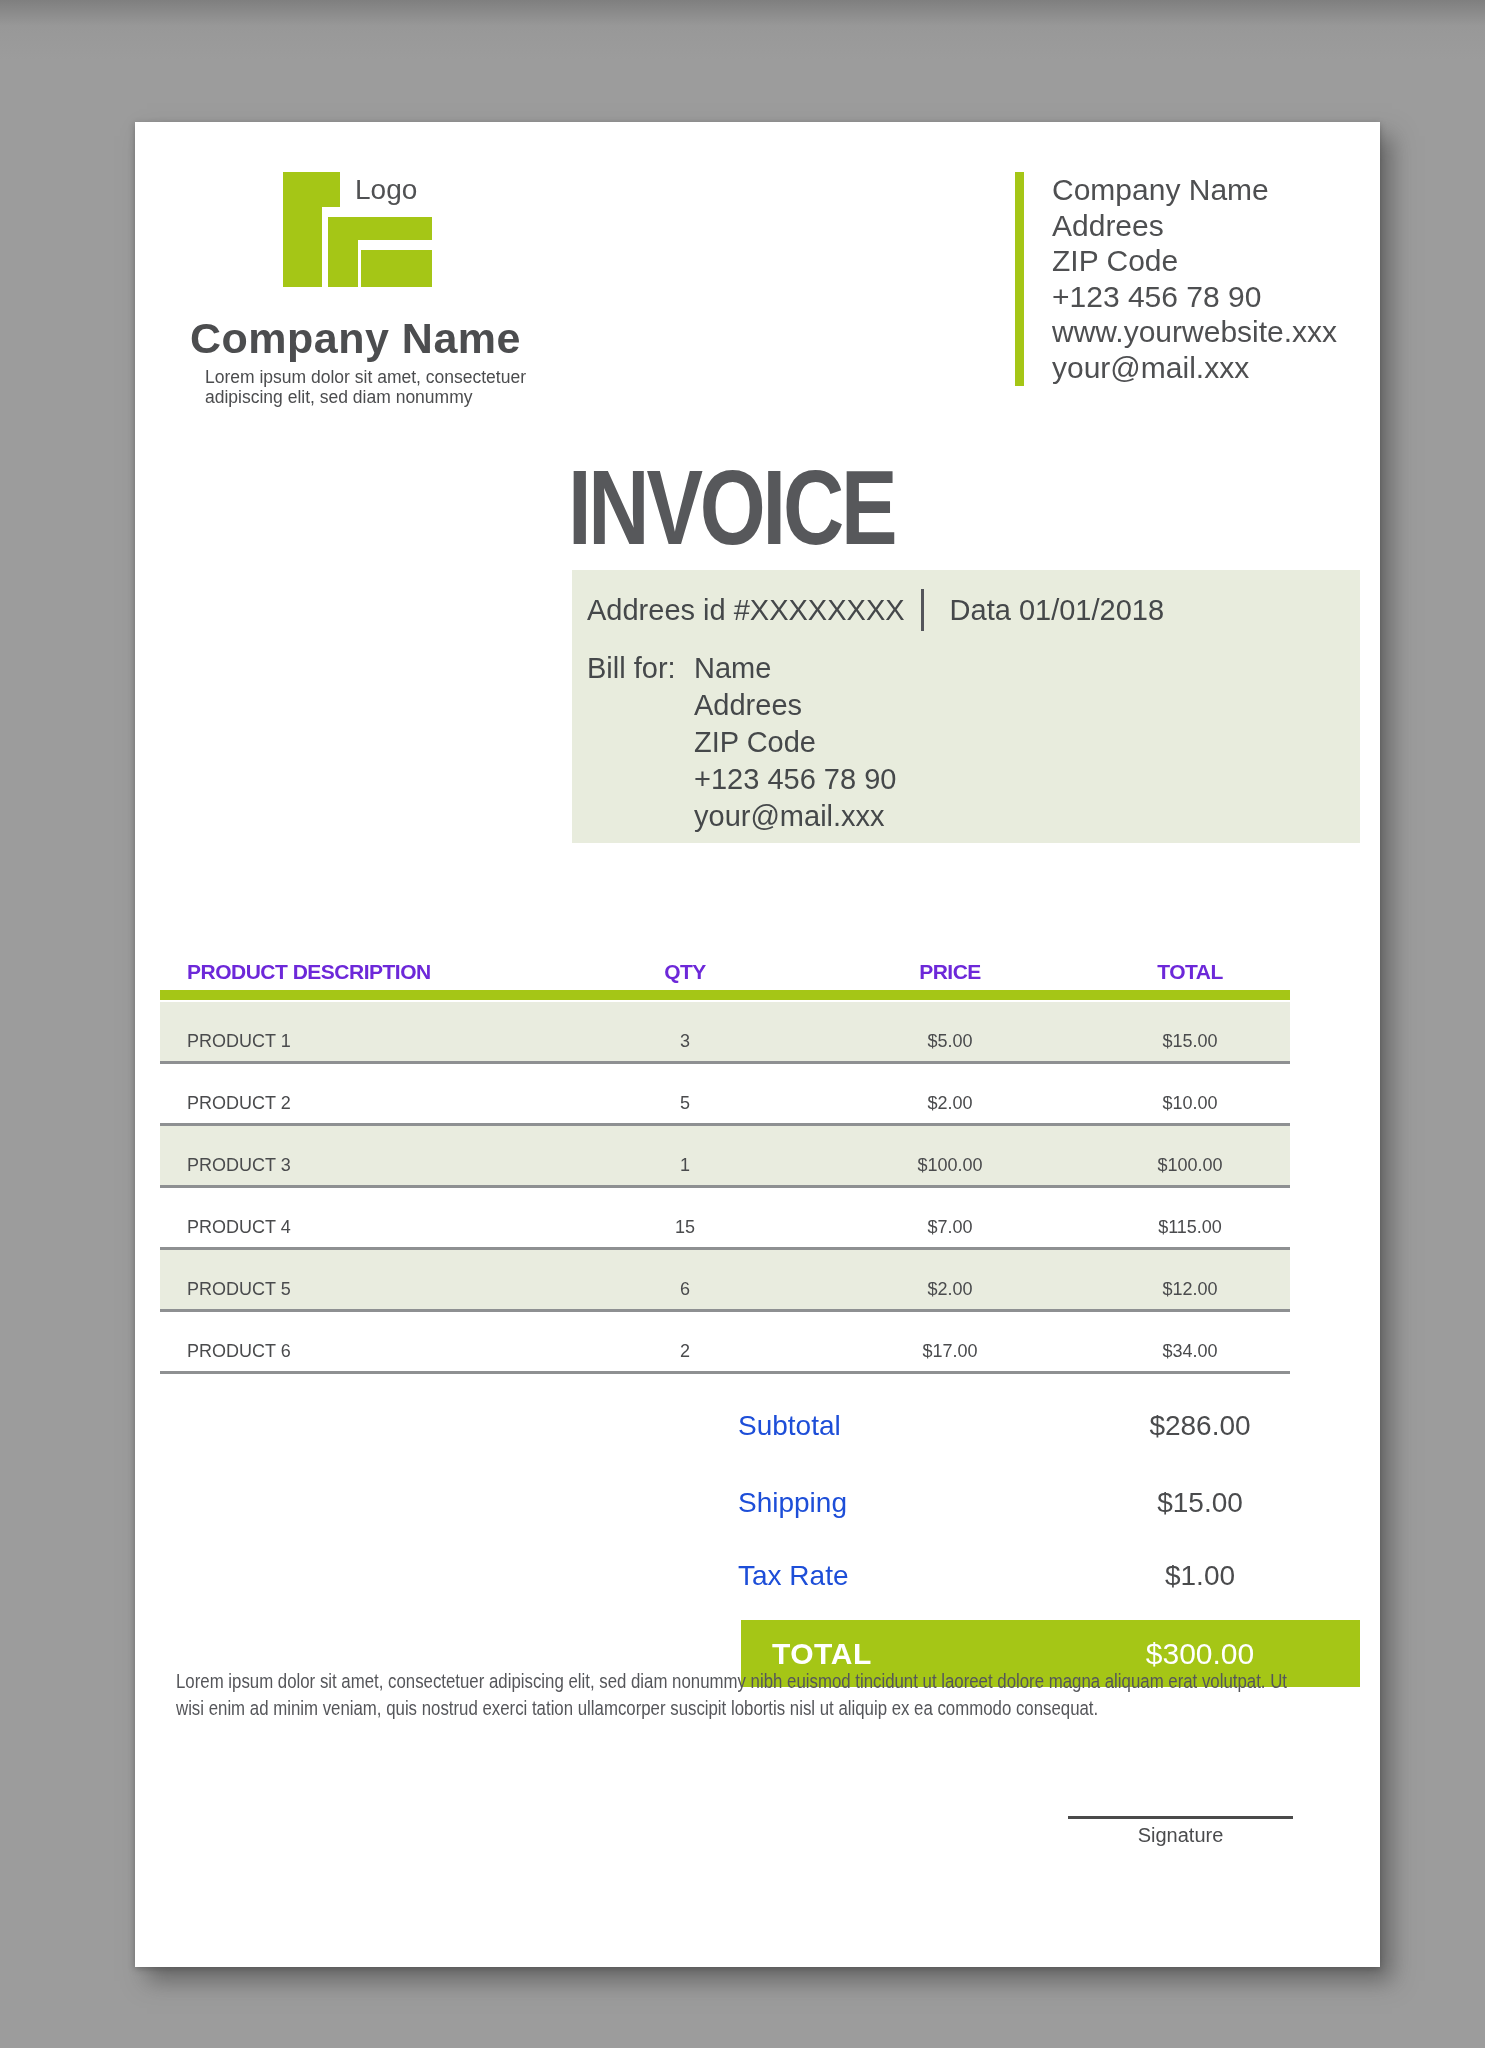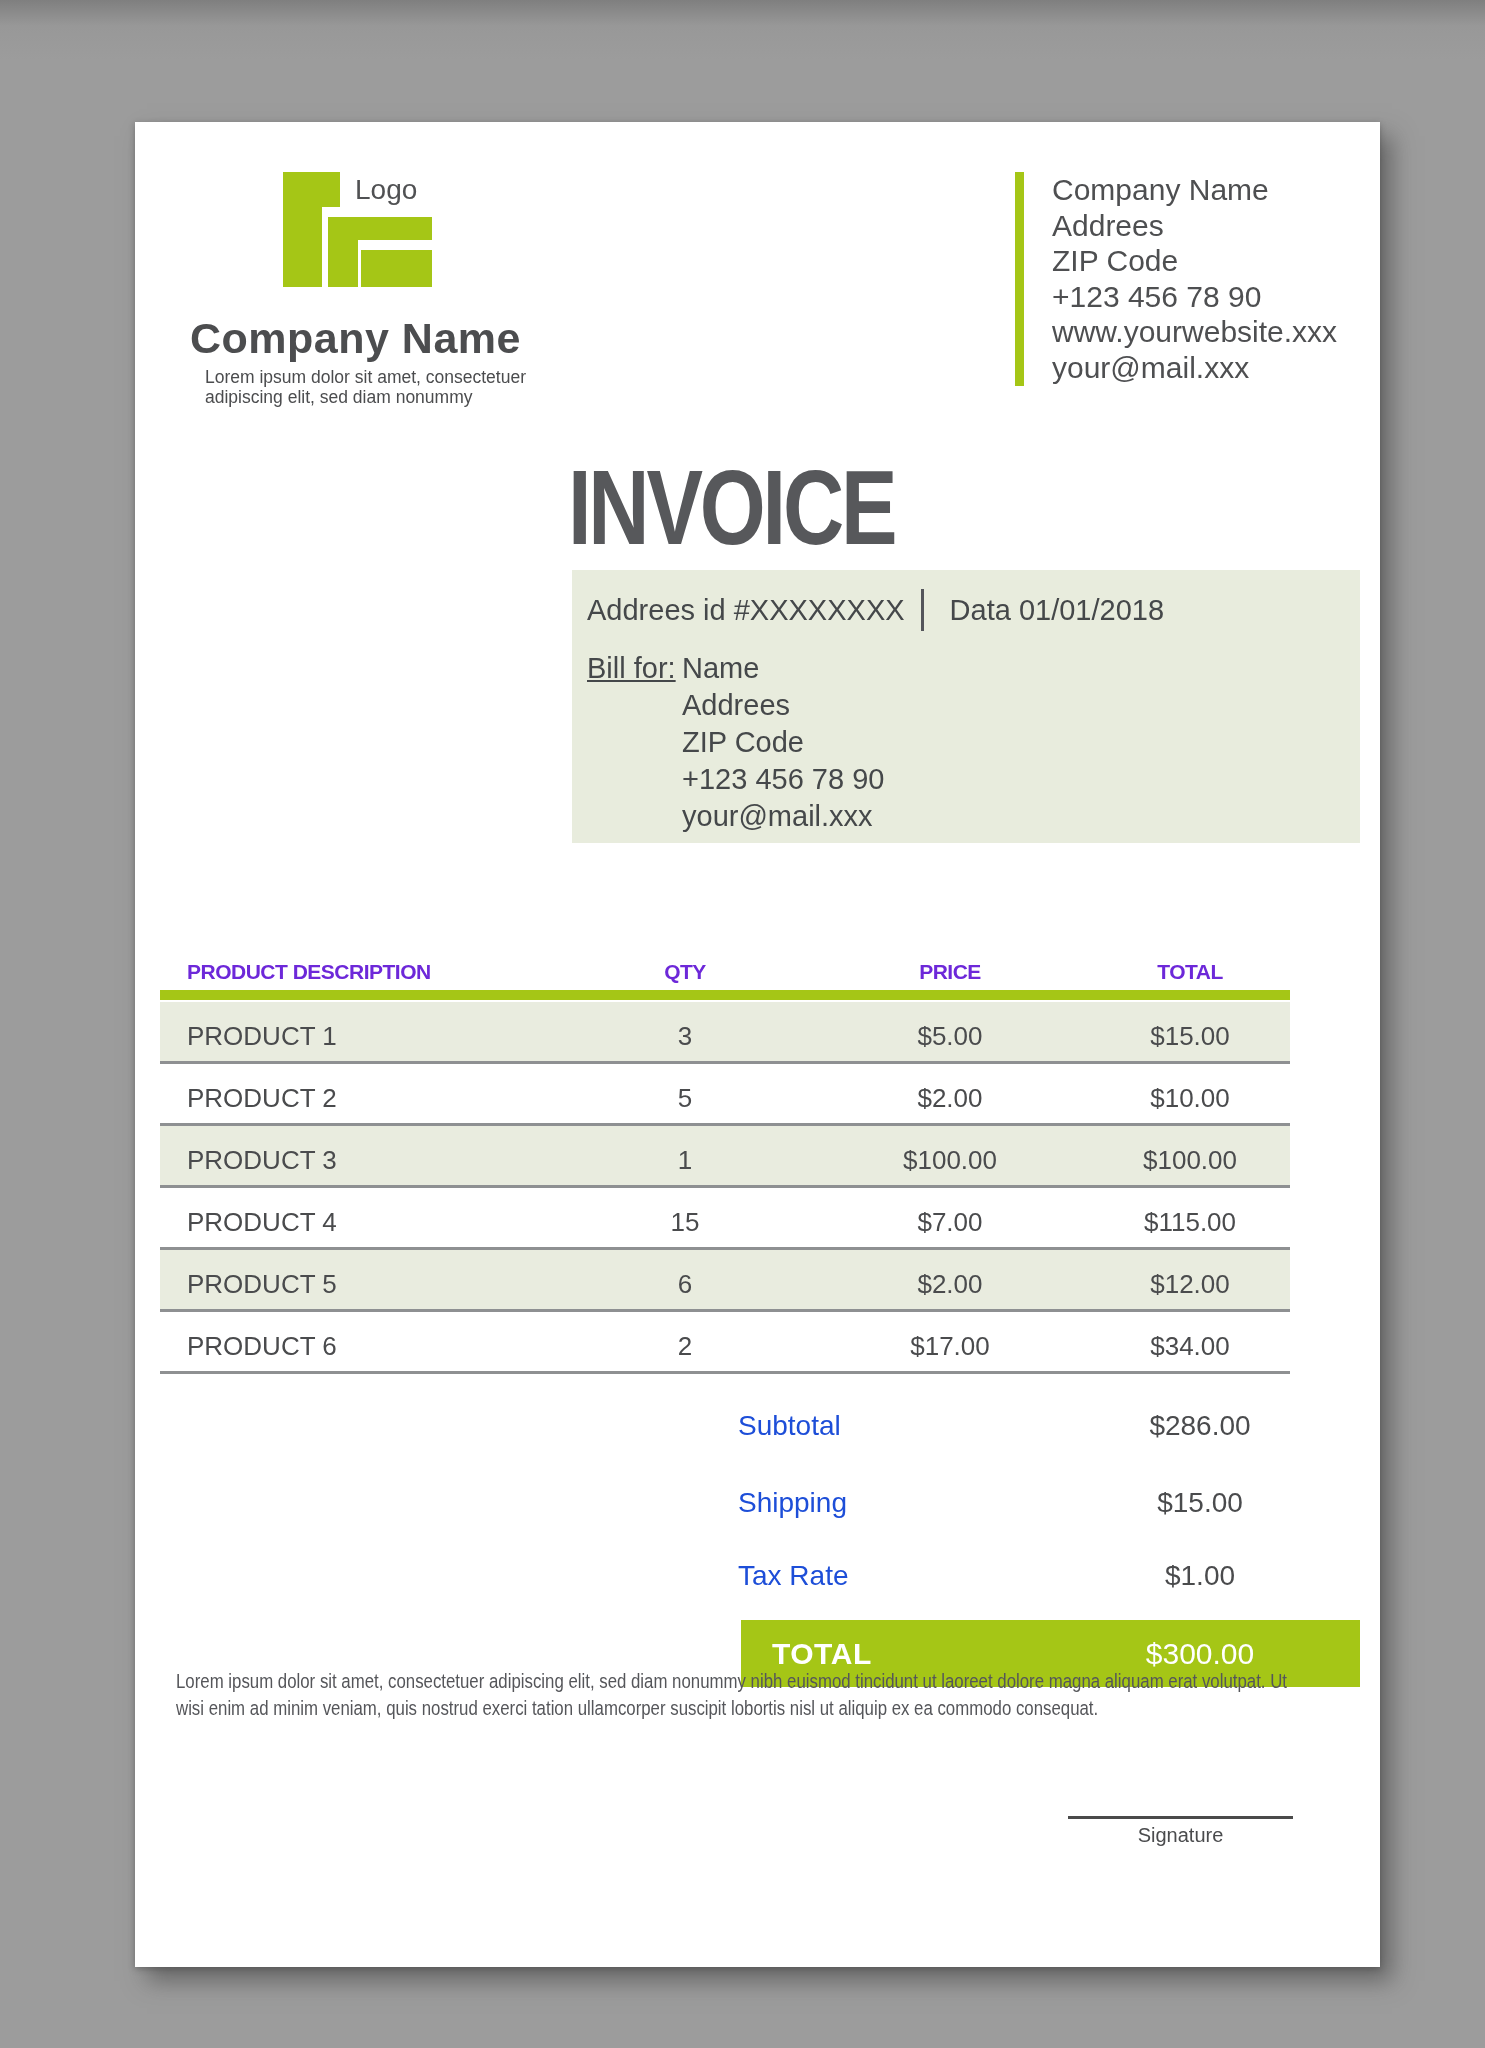--- a/index.html
+++ b/index.html
@@ -52,32 +52,32 @@
   }
   .meta-row{
     position:absolute;left:15px;top:14px;height:52px;
     display:flex;align-items:center;font-size:29px;color:#45484a;
   }
   .meta-vsep{
     display:inline-block;width:3px;height:42px;background:#54555a;
     margin-left:16px;margin-right:26px;
   }
   .bill-row{position:absolute;left:15px;top:80px;display:flex;font-size:29px;line-height:37px;color:#45484a;}
-  .bill-label{width:93px;margin-right:2px;text-decoration:underline;}
+  .bill-label{width:93px;margin-right:14px;}
   
   .items-table{position:absolute;left:25px;top:824px;width:1130px;}
   .t-grid{display:grid;grid-template-columns:400px 250px 280px 200px;}
   .t-head{height:38px;align-items:end;font-size:21px;font-weight:bold;letter-spacing:-0.5px;color:#6d28d9;}
   .col-desc{padding-left:27px;text-align:left;}
   .col-qty,.col-price,.col-total{text-align:center;}
   .t-accent{height:10px;background:var(--accent);margin-top:6px;}
   .t-rows{margin-top:2px;}
   .t-row{
     height:62px;align-items:end;padding-bottom:9px;
-    font-size:26px;color:#4a4b4d;
+    font-size:18px;color:#4a4b4d;
     border-bottom:3px solid #8e9092;
   }
   .t-row.alt{background:var(--row-bg);}
   
   .s-row{position:absolute;left:0;width:1245px;height:34px;}
   .s-label{position:absolute;left:603px;font-size:28px;font-weight:normal;color:#1d4ed8;}
   .s-value{position:absolute;left:965px;width:200px;text-align:center;font-size:28px;color:#4a4b4d;}
   .s-total{
     position:absolute;left:606px;top:1498px;width:619px;height:67px;
     background:var(--accent);display:flex;align-items:center;

